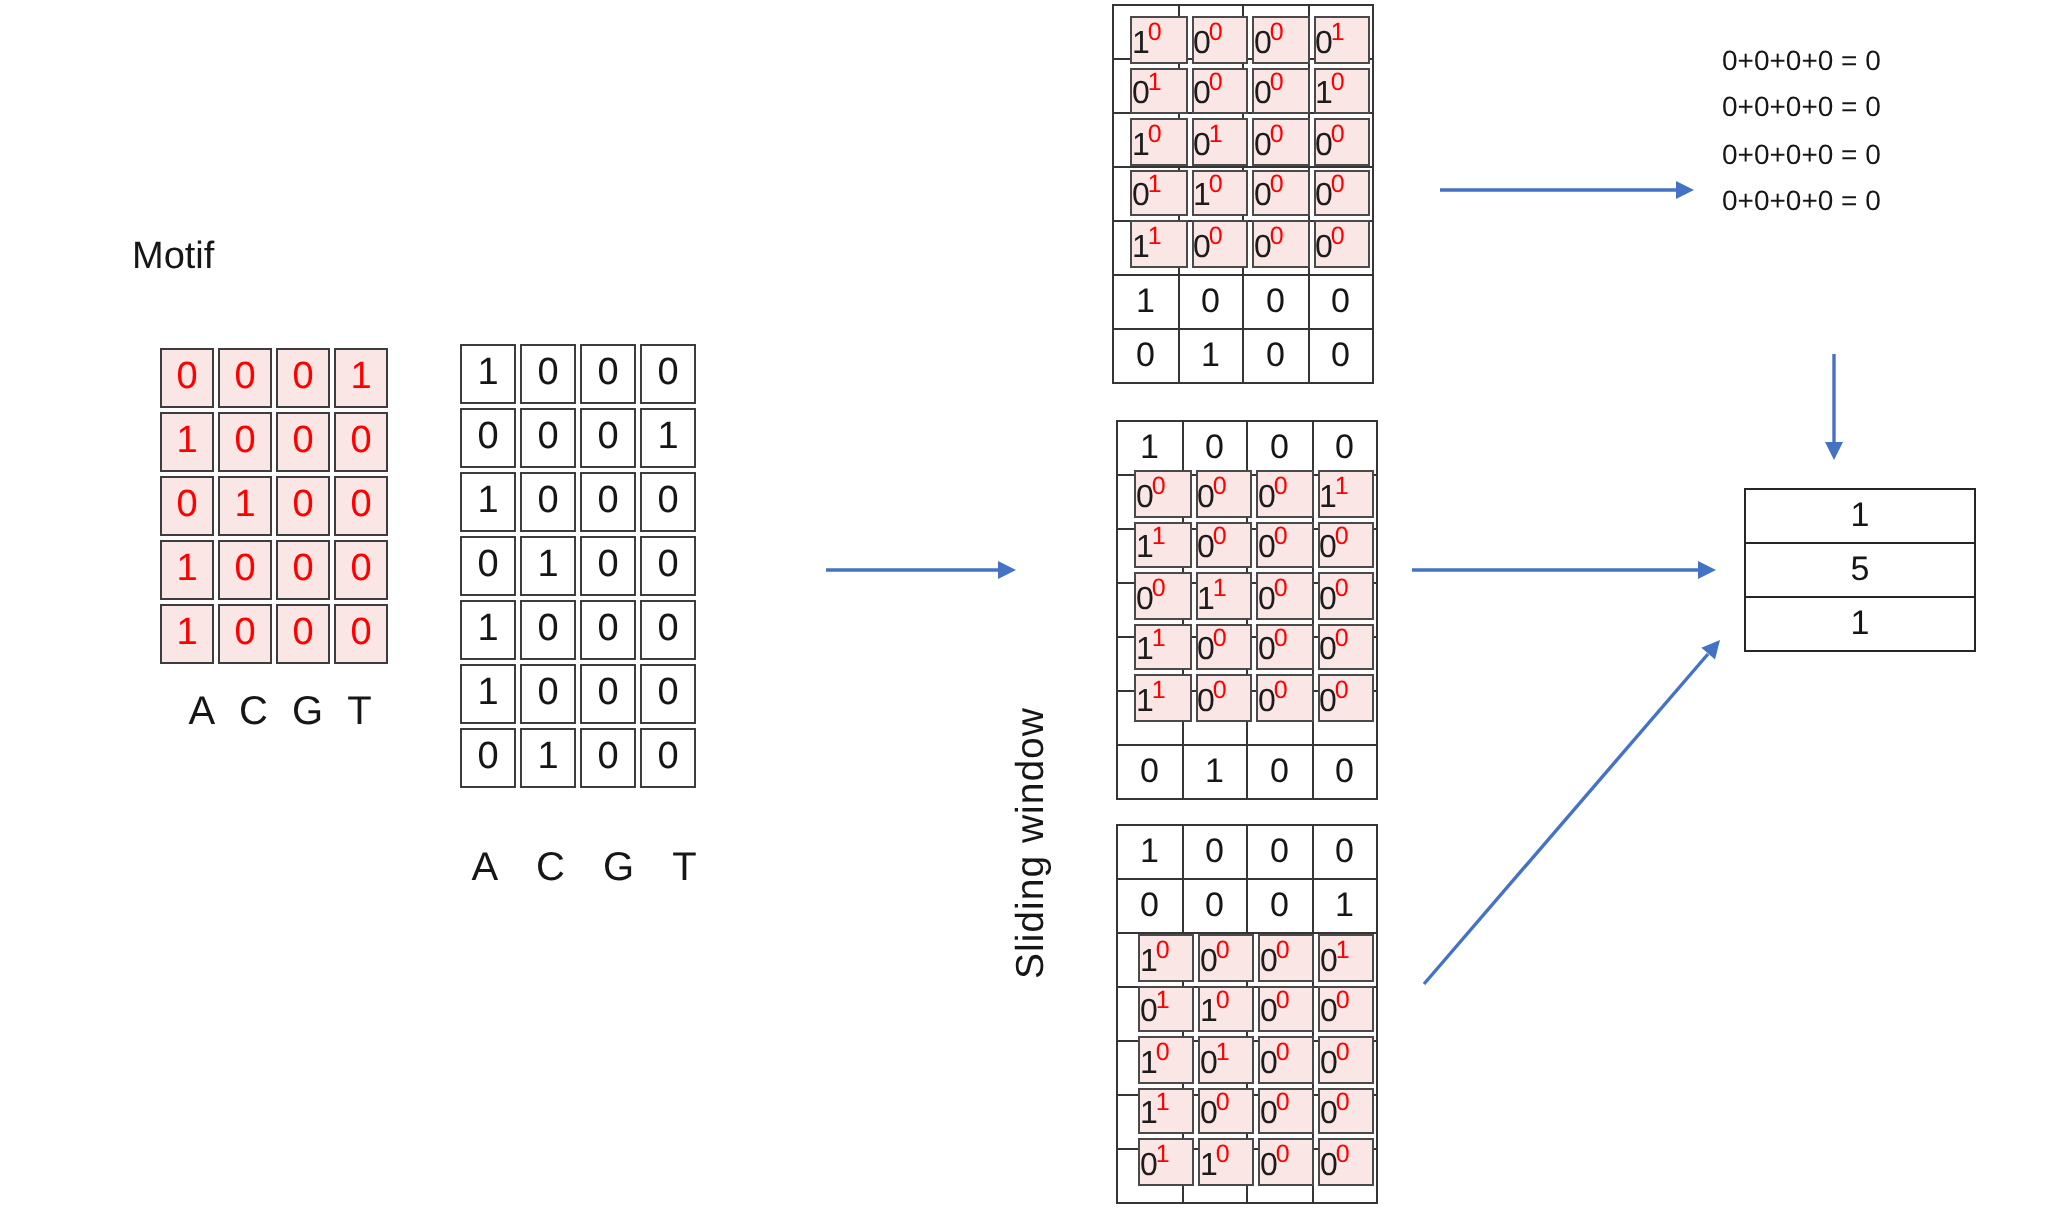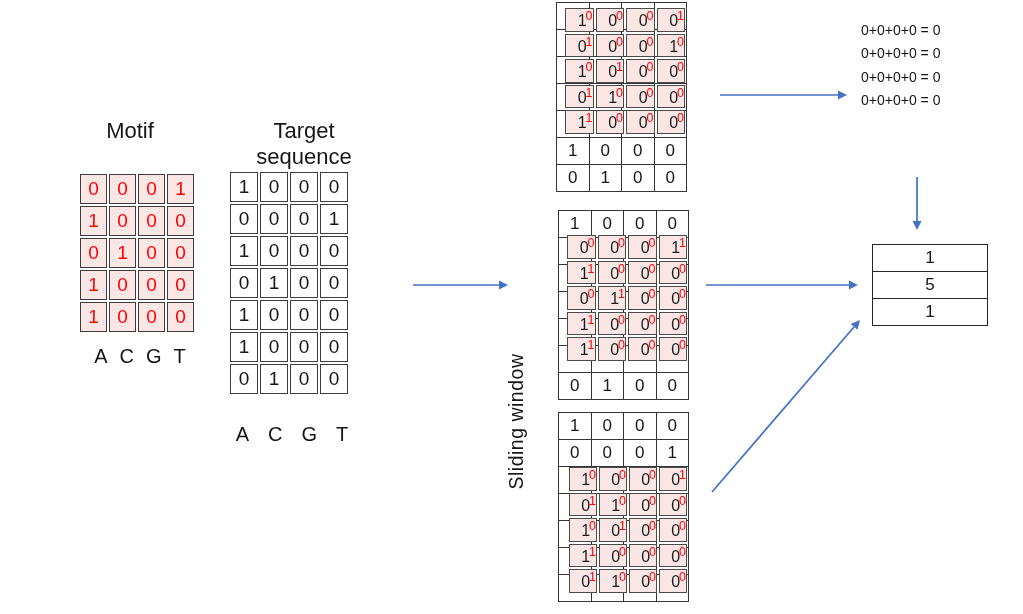--- a/index.html
+++ b/index.html
@@ -2,21 +2,21 @@
 <html style="--pink: #fbe6e6; --red: #ff0000; --accent: #4472c4; --ink: #161616; --bord: #3d3d3d;"><head>
 <meta charset="utf-8">
 <style>
   :root{
     --pink:#fbe6e6; --red:#ff0000; --accent:#4472c4;
     --ink:#161616; --bord:#3d3d3d;
   }
   html,body{margin:0;padding:0;background:#fff;}
   #canvas{position:relative;width:1023px;height:614px;background:#ffffff;
           font-family:"Liberation Sans","DejaVu Sans",sans-serif;overflow:hidden;}
-  .lbl{position:absolute;text-align:center;font-size:22px;color:var(--ink);}
+  .lbl{position:absolute;font-size:19px;color:var(--ink);}
   #motif-label{left:66px;top:118px;width:128px;}
   #target-label{left:226px;top:118px;width:156px;}
 
   table{border-collapse:separate;border-spacing:0;}
   #motif-table{position:absolute;left:78px;top:172px;border-spacing:2px;}
   #motif-table td{width:25px;height:28px;border:1.5px solid var(--bord);background:var(--pink);
     color:var(--red);font-size:19px;text-align:center;padding:0;}
   #target-table{position:absolute;left:228px;top:170px;border-spacing:2px;}
   #target-table td{width:26px;height:28px;border:1.5px solid var(--bord);background:#fff;
     color:var(--ink);font-size:19px;text-align:center;padding:0;}
@@ -24,21 +24,21 @@
   .acgt{position:absolute;display:flex;justify-content:center;font-size:20px;color:var(--ink);}
   #motif-acgt{left:78px;top:345px;width:124px;gap:12px;}
   #target-acgt{left:228px;top:423px;width:128px;gap:19px;}
 
   .window{position:absolute;}
   .wgrid{border-collapse:collapse;}
   .wgrid td{width:31.5px;height:26px;border:1.6px solid #353535;font-size:17px;
     text-align:center;color:var(--ink);padding:0;background:#fff;}
   .overlay{position:absolute;border-spacing:2px;}
   .overlay td{width:27px;height:21.5px;border:1.5px solid #4a4a4a;background:var(--pink);
-    font-size:16px;color:#1c1c1c;text-align:right;padding:0;line-height:1;}
+    font-size:16px;color:#1c1c1c;text-align:left;padding:0;line-height:1;}
   .overlay sup{color:var(--red);font-size:12.5px;margin-left:-1px;font-weight:500;}
   .w1{left:556px;top:2px;}   .w1 .overlay{left:7px;top:4px;}
   .w2{left:558px;top:210px;} .w2 .overlay{left:7px;top:23px;}
   .w3{left:558px;top:412px;} .w3 .overlay{left:9px;top:53px;}
 
   #sliding-label{position:absolute;left:431px;top:410px;width:170px;text-align:center;
     transform:rotate(-90deg);font-size:19.5px;color:var(--ink);letter-spacing:.5px;}
 
   #equations{position:absolute;left:861px;top:19px;font-size:14px;line-height:23.4px;
     color:var(--ink);white-space:pre;}
@@ -73,21 +73,20 @@
       <line x1="706" y1="285" x2="850" y2="285"></line>
       <polygon points="858,285 849,280.5 849,289.5"></polygon>
     </g>
     <g class="arrow">
       <line x1="712" y1="492" x2="854" y2="327"></line>
       <polygon points="860,320 857.5,329.7 850.7,323.9"></polygon>
     </g>
   </svg>
 
   <div class="lbl" id="motif-label">Motif</div>
-  <div class="lbl" id="target-label">Target sequence</div>
 
   <table id="motif-table">
       <tbody>
         <tr>
           <td>0</td>
           <td>0</td>
           <td>0</td>
           <td>1</td>
         </tr>
         <tr>

